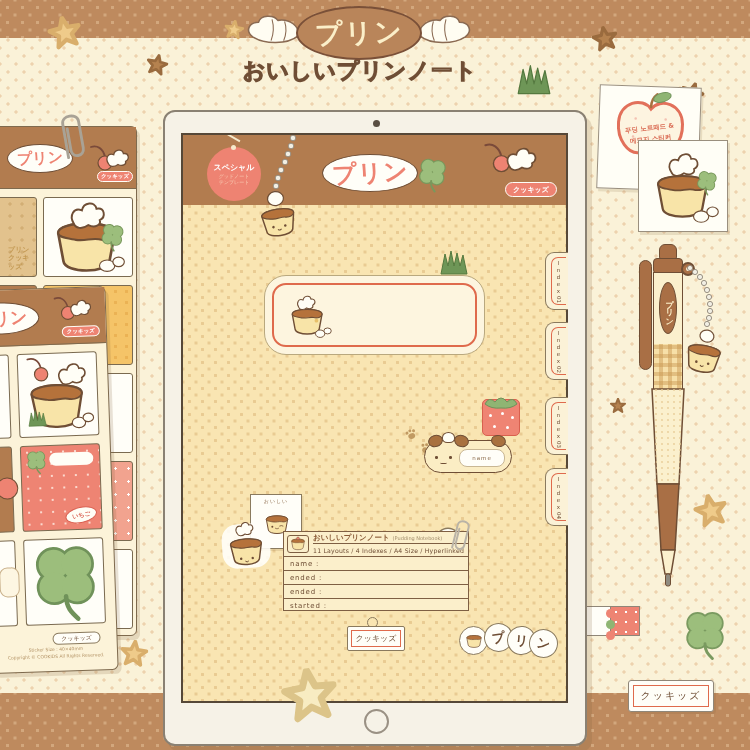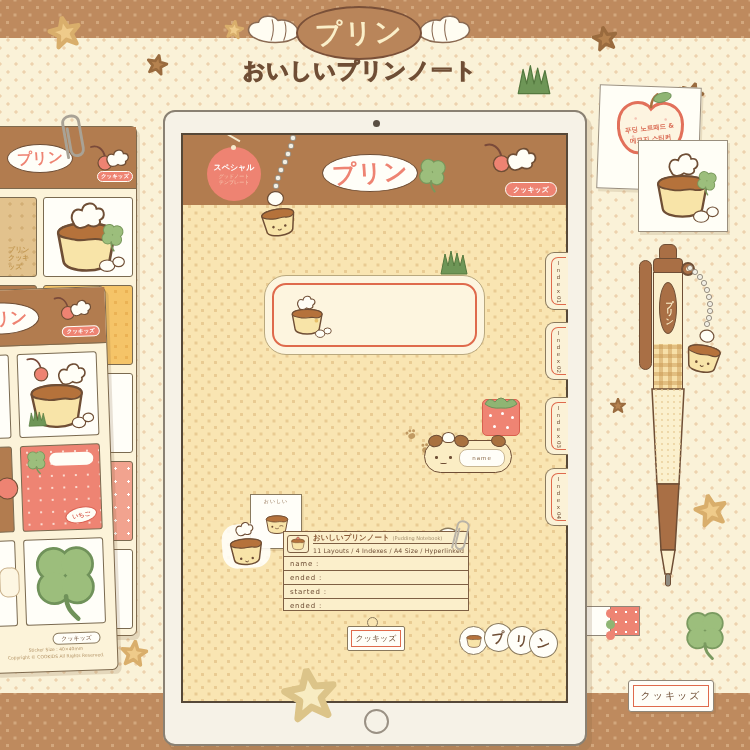--- a/index.html
+++ b/index.html
@@ -465,22 +465,22 @@
             </svg>
       </div>
       <div style="position:absolute;left:29px;top:0;right:0;height:12px;display:flex;align-items:center;gap:3px;border-bottom:1px solid #7E5F43">
         <span style="font-size:7.5px;font-weight:bold;color:#8A5A36">おいしいプリンノート</span>
         <span style="font-size:5px;color:#A08B6A">(Pudding Notebook)</span>
       </div>
       <div style="position:absolute;left:29px;top:12px;right:0;height:12px;display:flex;align-items:center;font-size:6.2px;color:#6F4E35;letter-spacing:.2px">11 Layouts / 4 Indexes / A4 Size / Hyperlinked</div>
       <div style="position:absolute;left:0;top:24px;right:0">
         <div class="field-row">name :</div>
         <div class="field-row">ended :</div>
+        <div class="field-row">ended :</div>
         <div class="field-row">started :</div>
-        <div class="field-row">ended :</div>
       </div>
     </div>
     <svg class="abs" style="left:266px;top:382px;transform:rotate(14deg)" width="24" height="36" viewBox="0 0 19 29">
           <use href="#clipG" stroke="#B9B3A6" stroke-width="1.6"></use>
         </svg>
 
     <div class="abs" style="left:184px;top:482px;width:11px;height:11px;background:#F9E5B2;border:1.2px solid #8A7A5E;border-radius:50%"></div>
     <div class="abs" style="left:164px;top:491px;width:58px;height:25px;background:#FFFEF8;border:1px solid #8A7A5E;border-radius:2px;display:flex;align-items:center;justify-content:center">
       <div style="width:50px;height:17px;border:1px solid #DF6A4C;display:flex;align-items:center;justify-content:center;font-size:8px;color:#6F4E35">クッキッズ</div>
     </div>

